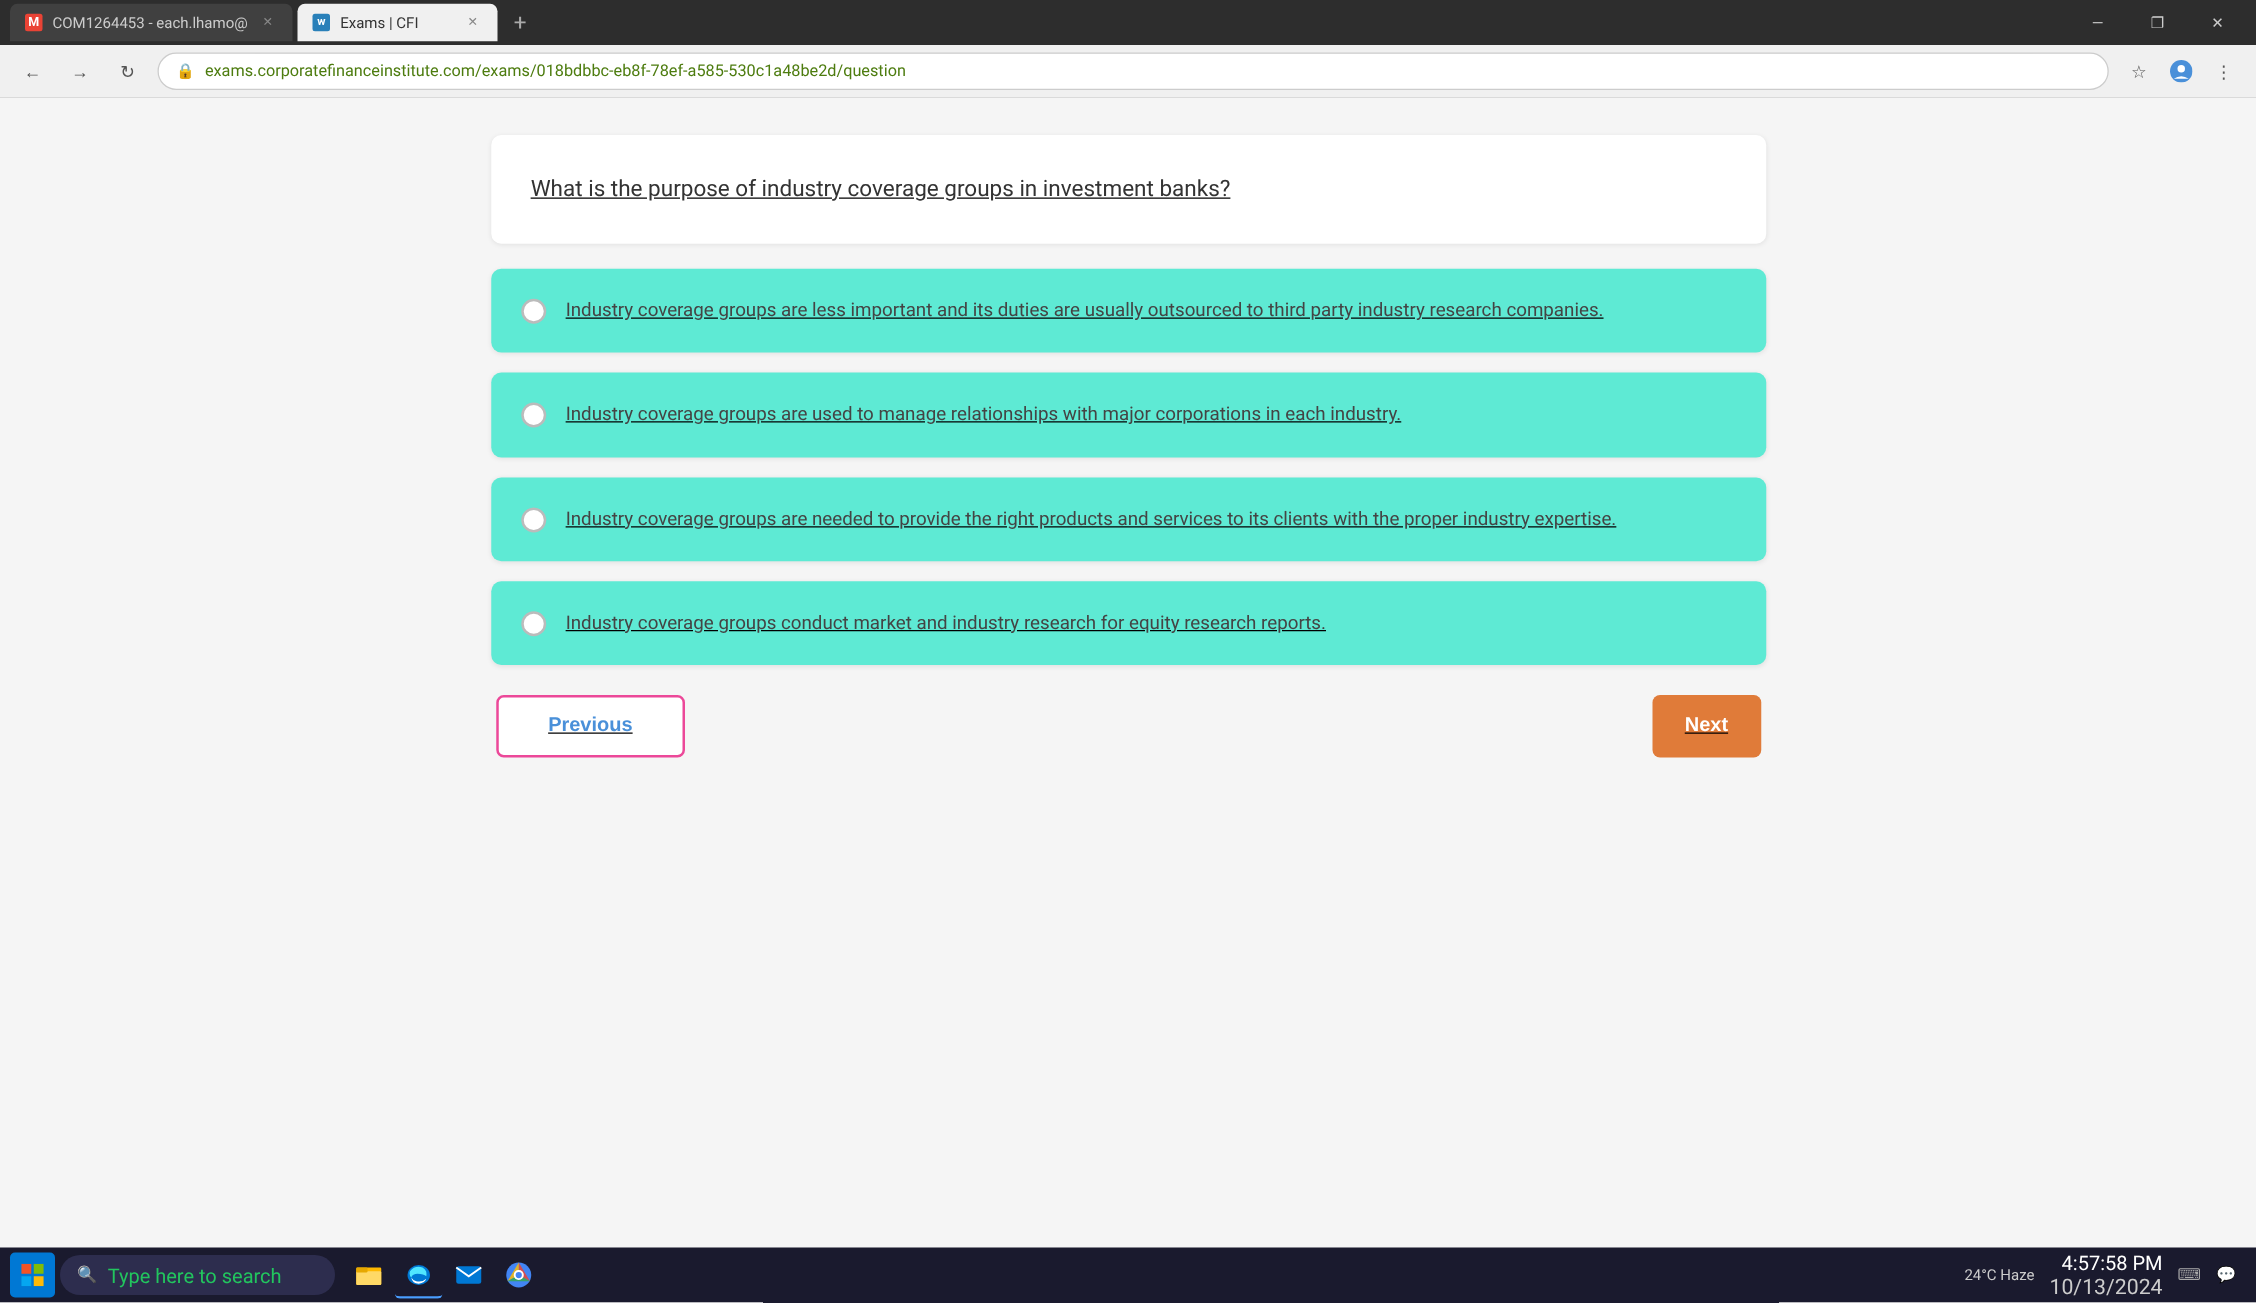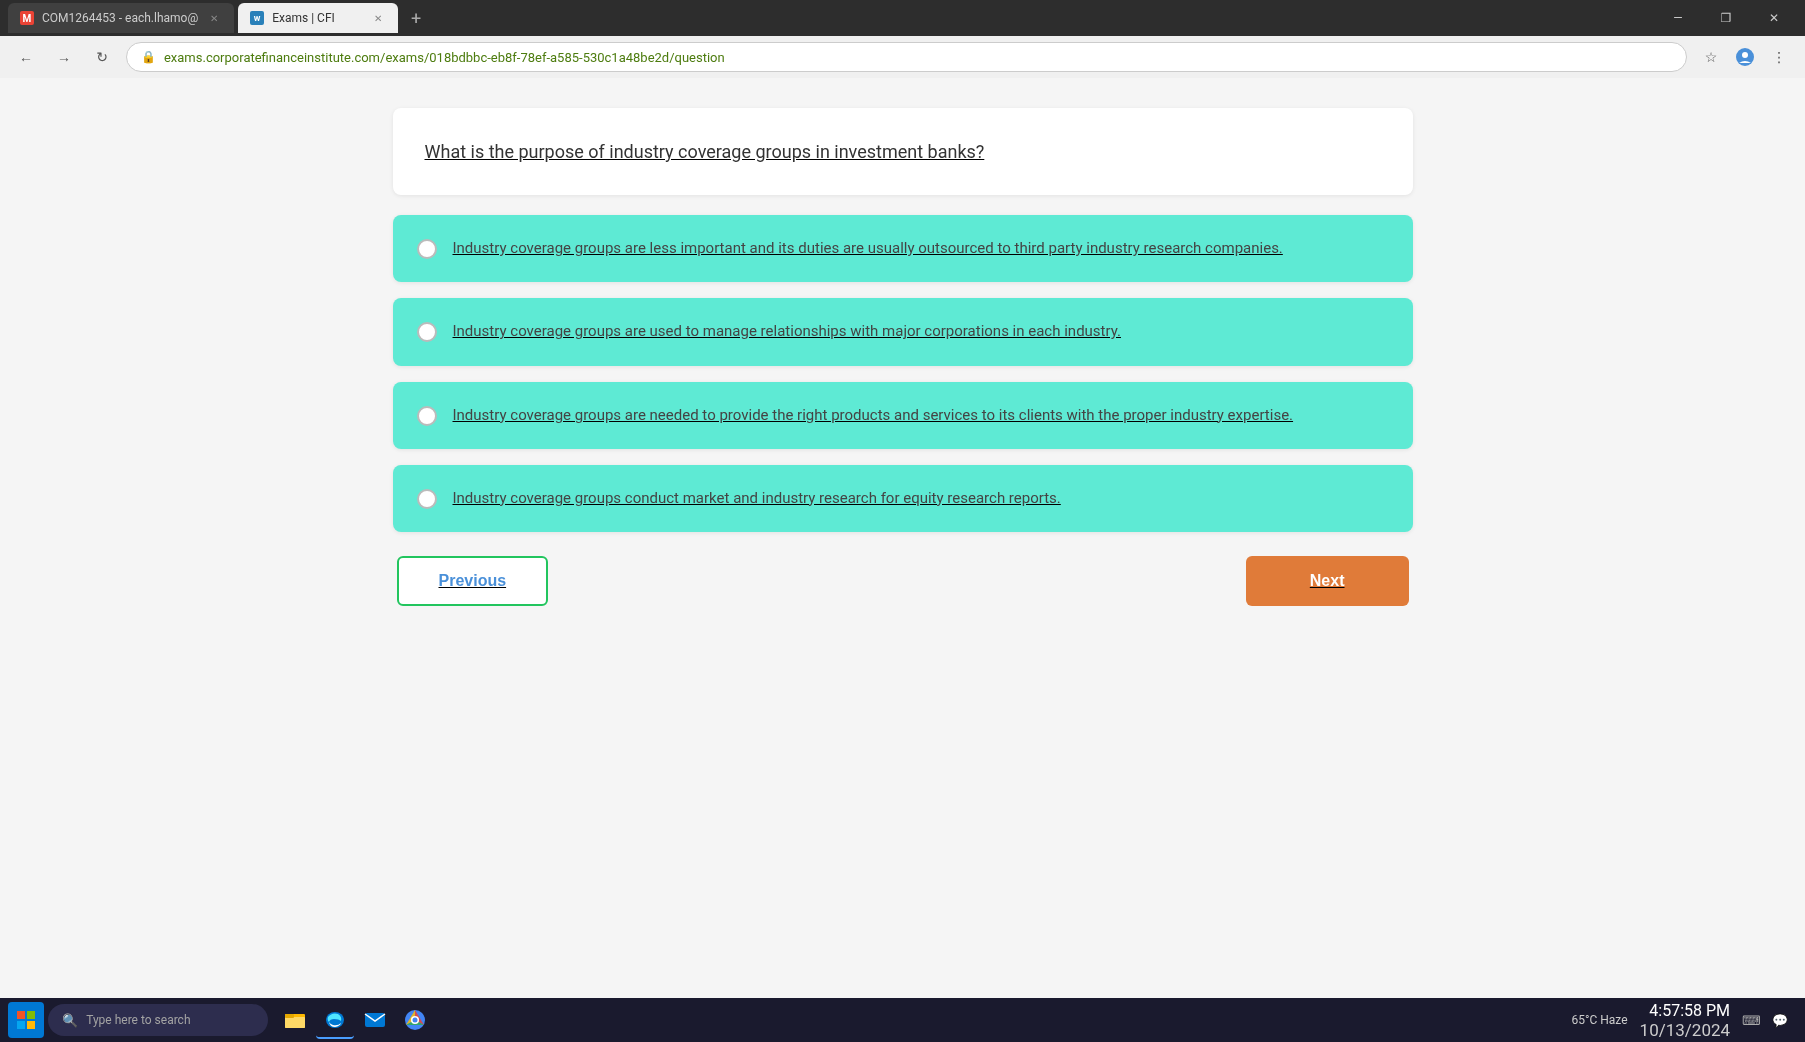--- a/index.html
+++ b/index.html
@@ -222,37 +222,37 @@
     .nav-buttons {
       display: flex;
       justify-content: space-between;
       align-items: center;
       margin-top: 24px;
       padding: 0 4px;
     }
 
     .btn-previous {
       background: white;
-      border: 2px solid #22c55e;
+      border: 2px solid #ec4899;
       color: #4a90d9;
       font-size: 16px;
       font-weight: 600;
       padding: 14px 40px;
       border-radius: 6px;
       cursor: pointer;
       transition: background 0.15s;
     }
 
     .btn-next {
       background: #e07b39;
       border: none;
       color: white;
       font-size: 16px;
       font-weight: 600;
-      padding: 16px 64px;
+      padding: 16px 26px;
       border-radius: 6px;
       cursor: pointer;
       transition: background 0.15s;
     }
 
     
     .taskbar {
       background: #1a1a2e;
       height: 44px;
       display: flex;
@@ -279,22 +279,22 @@
       align-items: center;
       background: #2d2d4e;
       border-radius: 20px;
       padding: 0 14px;
       height: 32px;
       gap: 8px;
       min-width: 220px;
     }
 
     .taskbar-search-text {
-      font-size: 12px;
-      color: #a3a3a3;
+      font-size: 16px;
+      color: #22c55e;
     }
 
     .taskbar-apps {
       display: flex;
       gap: 2px;
       margin-left: 4px;
     }
 
     .taskbar-app {
       width: 38px;
@@ -467,21 +467,21 @@
         <path d="M11 1 L20 16 L11 11Z" fill="#EA4335" opacity="0.85"></path>
         <path d="M11 1 L2 16 L11 11Z" fill="#FBBC05" opacity="0.85"></path>
         <path d="M2 16 L20 16 L11 11Z" fill="#34A853" opacity="0.85"></path>
         <circle cx="11" cy="11" r="4" fill="white"></circle>
         <circle cx="11" cy="11" r="2.5" fill="#4285F4"></circle>
       </svg>
     </div>
   </div>
 
   <div class="taskbar-right">
-    <div class="taskbar-weather">65°C  Haze</div>
+    <div class="taskbar-weather">24°C  Haze</div>
     <div class="taskbar-time">
       <span class="taskbar-time-main">4:57:58 PM</span>
       <span class="taskbar-time-date">10/13/2024</span>
     </div>
     <div style="color:#aaa; font-size:13px;">⌨</div>
     <div style="color:#aaa; font-size:13px;">💬</div>
   </div>
 </div>
 
 </body></html>

